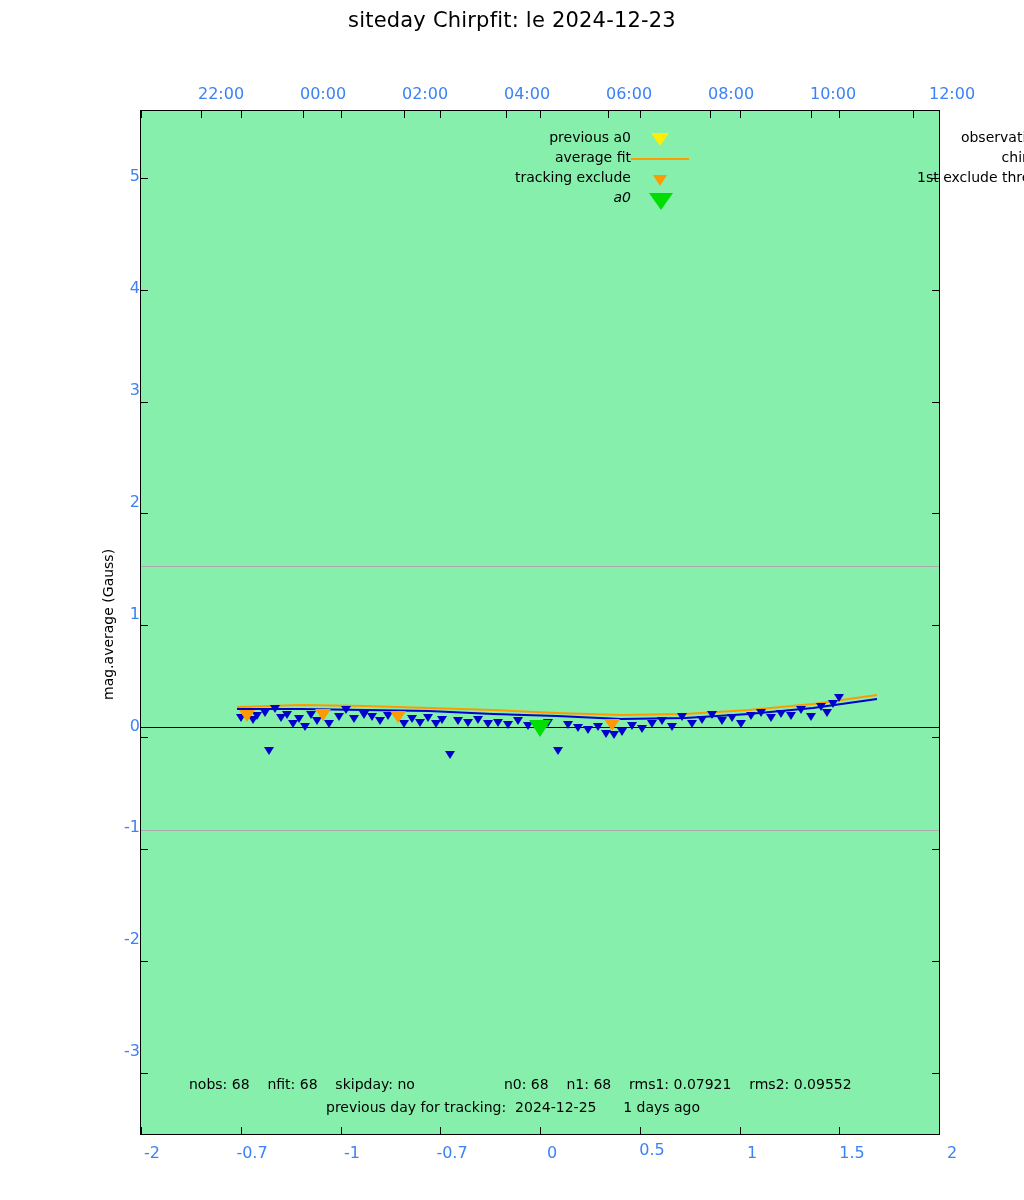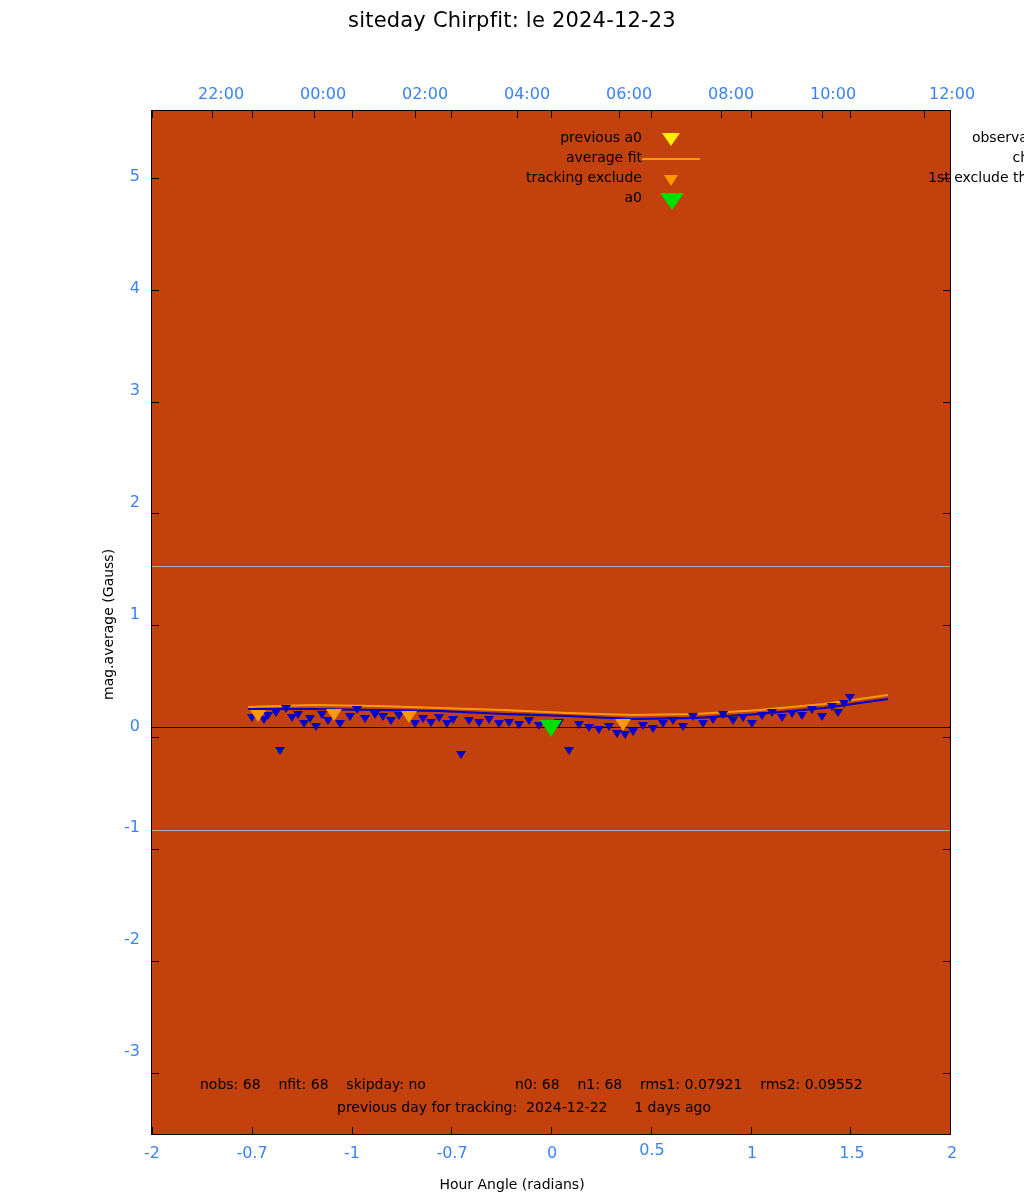--- a/index.html
+++ b/index.html
@@ -33,27 +33,27 @@
     position: absolute;
     left: 0;
     top: 56px;
     width: 1024px;
     text-align: center;
     font-size: 14px;
   }
   
   #plot {
     position: absolute;
-    left: 151px;
+    left: 140px;
     top: 110px;
     width: 800px;
     height: 1025px;
     border: 1px solid #000000;
     box-sizing: border-box;
-    background: #c2410c;
+    background: #86efac;
   }
   .tick-label {
     position: absolute;
     font-size: 16px;
     color: #3b82f6;
     white-space: nowrap;
   }
   .xtop-label {
     transform: translateX(-50%);
   }
@@ -188,21 +188,20 @@
   <div class="tick-label ytick" style="left:106px; top:1050px; width:34px;">-3</div>
   <div class="tick-label ytick" style="left:106px; top:938px; width:34px;">-2</div>
   <div class="tick-label ytick" style="left:106px; top:826px; width:34px;">-1</div>
   <div class="tick-label ytick" style="left:106px; top:725px; width:34px;">0</div>
   <div class="tick-label ytick" style="left:106px; top:613px; width:34px;">1</div>
   <div class="tick-label ytick" style="left:106px; top:501px; width:34px;">2</div>
   <div class="tick-label ytick" style="left:106px; top:389px; width:34px;">3</div>
   <div class="tick-label ytick" style="left:106px; top:287px; width:34px;">4</div>
   <div class="tick-label ytick" style="left:106px; top:175px; width:34px;">5</div>
 
-  <div class="axis-title-x">Hour Angle (radians)</div>
   <div class="axis-title-y" style="left:100px; top:700px;">mag.average (Gauss)</div>
 
   <div id="plot">
 
     <div class="hline" style="top:455px; background:#aaaaaa;"></div>
     <div class="hline" style="top:616px; background:#000000;"></div>
     <div class="hline" style="top:719px; background:#aaaaaa;"></div>
 
     <svg class="overlay" viewBox="0 0 798 1023" preserveAspectRatio="none">
       <polyline fill="none" stroke="#ff9900" stroke-width="2" points="96,596 160,594 224,595 288,597 352,599 416,602 480,604 544,603 608,599 672,593 736,584"></polyline>
@@ -296,33 +295,33 @@
     <div class="legend">
       <div class="legend-label" style="left:0; top:10px; width:160px;">previous a0</div>
       <div class="legend-sym tri-down" style="left:180px; top:14px; border-top:13px solid #ffee00;"></div>
 
       <div class="legend-label" style="left:0; top:30px; width:160px;">average fit</div>
       <div class="legend-sym line-sym" style="left:160px; top:39px; background:#ff9900;"></div>
 
       <div class="legend-label" style="left:0; top:50px; width:160px;">tracking exclude</div>
       <div class="legend-sym tri-down" style="left:182px; top:56px; border-left-width:7px; border-right-width:7px; border-top:11px solid #ff9900;"></div>
 
-      <div class="legend-label" style="left:0; top:70px; width:160px;">a0</div>
+      <div class="legend-label" style="left:0; top:70px; width:160px;font-style:italic;">a0</div>
       <div class="legend-sym tri-down" style="left:178px; top:74px; border-left-width:12px; border-right-width:12px; border-top:17px solid #00dd00;"></div>
 
       <div class="legend-label" style="left:290px; top:10px; width:290px;">observations</div>
 
       <div class="legend-label" style="left:290px; top:30px; width:290px;">chirpfit</div>
 
       <div class="legend-label" style="left:290px; top:50px; width:290px;">1st exclude thresh.</div>
 
     </div>
 
     <div class="footer-line" style="left:48px; top:965px;">nobs: 68    nfit: 68    skipday: no                    n0: 68    n1: 68    rms1: 0.07921    rms2: 0.09552</div>
-    <div class="footer-line" style="left:185px; top:988px;">previous day for tracking:  2024-12-22      1 days ago</div>
+    <div class="footer-line" style="left:185px; top:988px;">previous day for tracking:  2024-12-25      1 days ago</div>
   <div class="tick-mark" style="left: 0px; top: 0px; width: 1px; height: 7px;"></div>
       <div class="tick-mark" style="left: 0px; top: 1016px; width: 1px; height: 7px;"></div>
       <div class="tick-mark" style="left: 99.75px; top: 0px; width: 1px; height: 7px;"></div>
       <div class="tick-mark" style="left: 99.75px; top: 1016px; width: 1px; height: 7px;"></div>
       <div class="tick-mark" style="left: 199.5px; top: 0px; width: 1px; height: 7px;"></div>
       <div class="tick-mark" style="left: 199.5px; top: 1016px; width: 1px; height: 7px;"></div>
       <div class="tick-mark" style="left: 299.25px; top: 0px; width: 1px; height: 7px;"></div>
       <div class="tick-mark" style="left: 299.25px; top: 1016px; width: 1px; height: 7px;"></div>
       <div class="tick-mark" style="left: 399px; top: 0px; width: 1px; height: 7px;"></div>
       <div class="tick-mark" style="left: 399px; top: 1016px; width: 1px; height: 7px;"></div>

